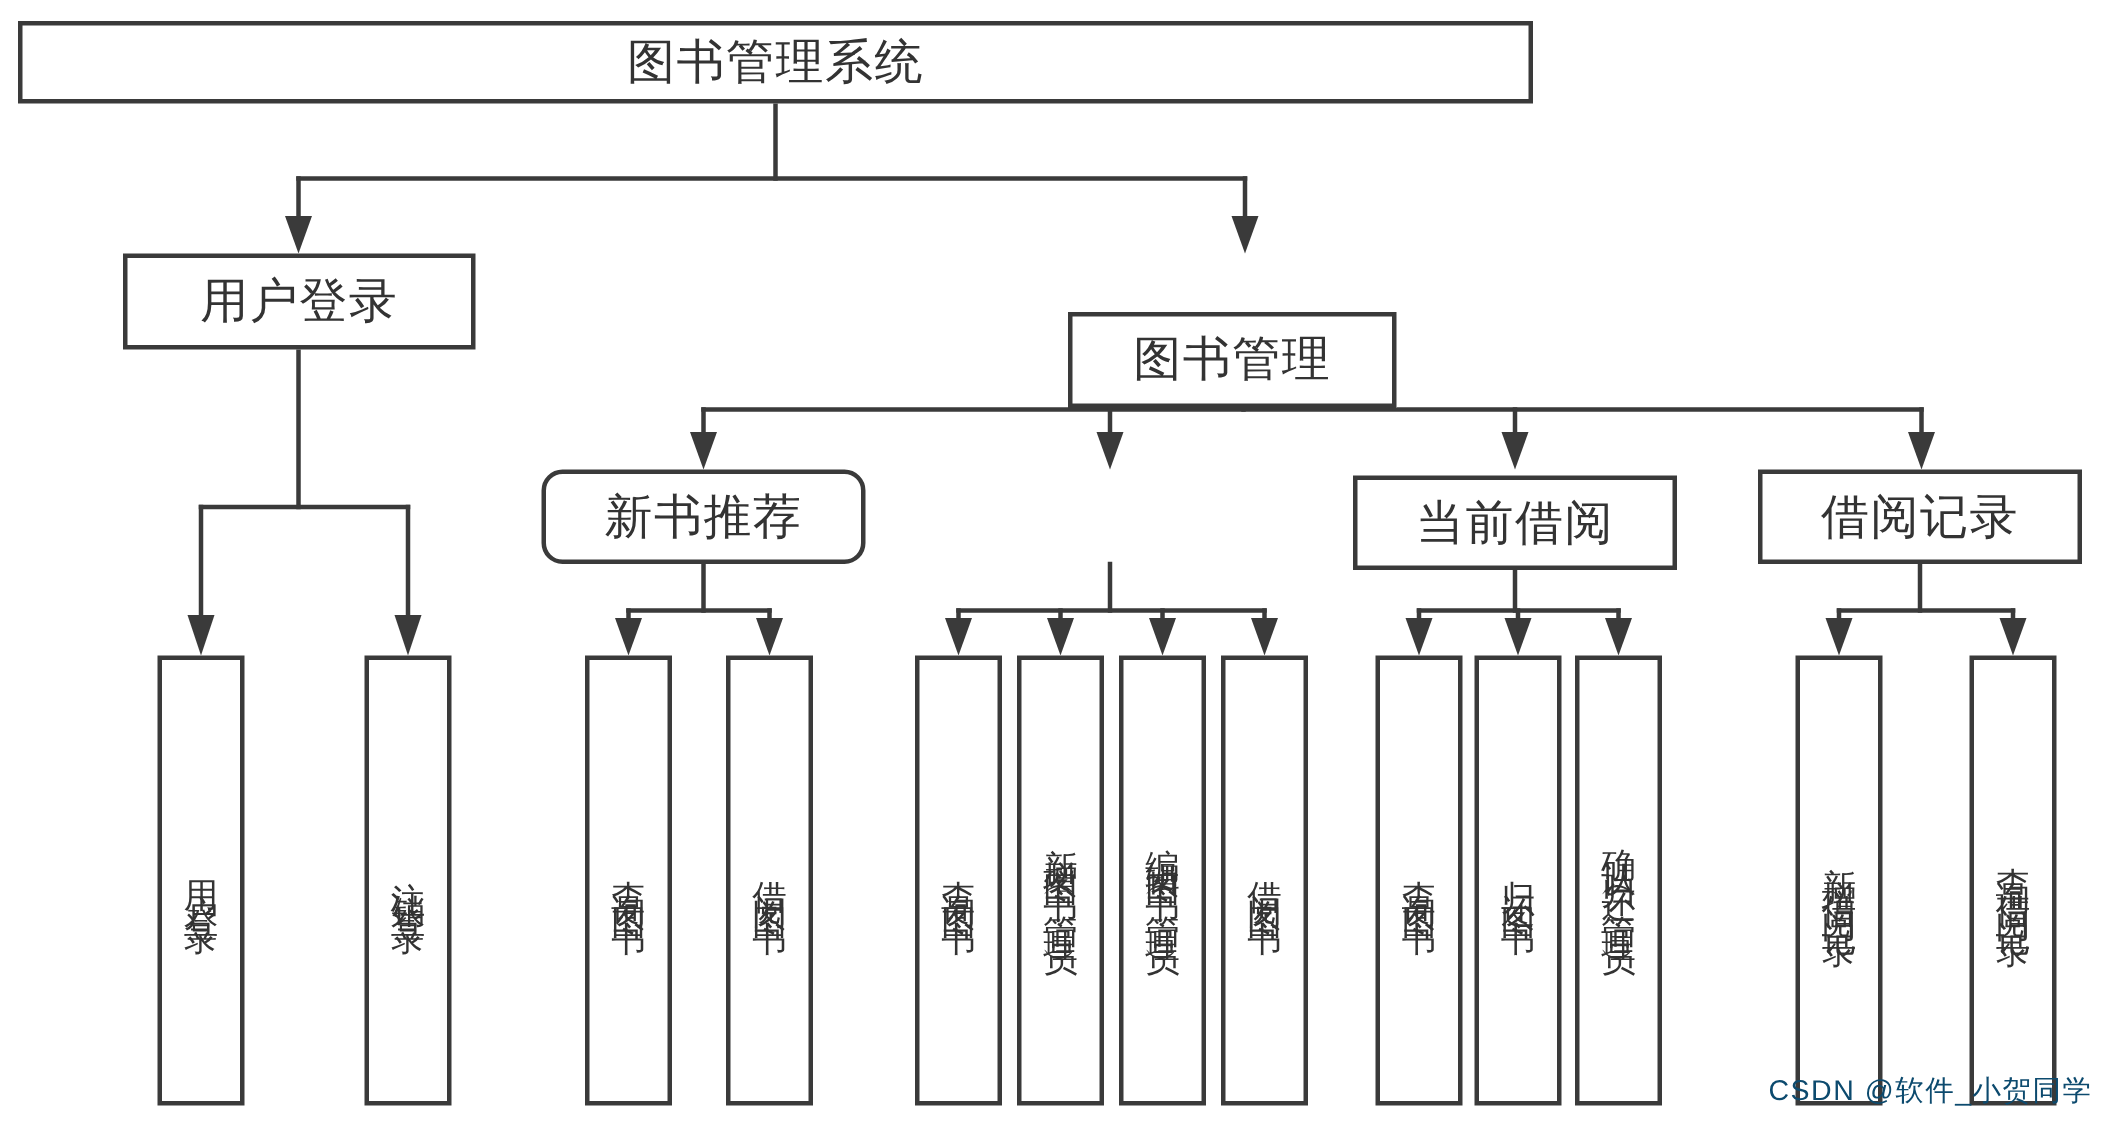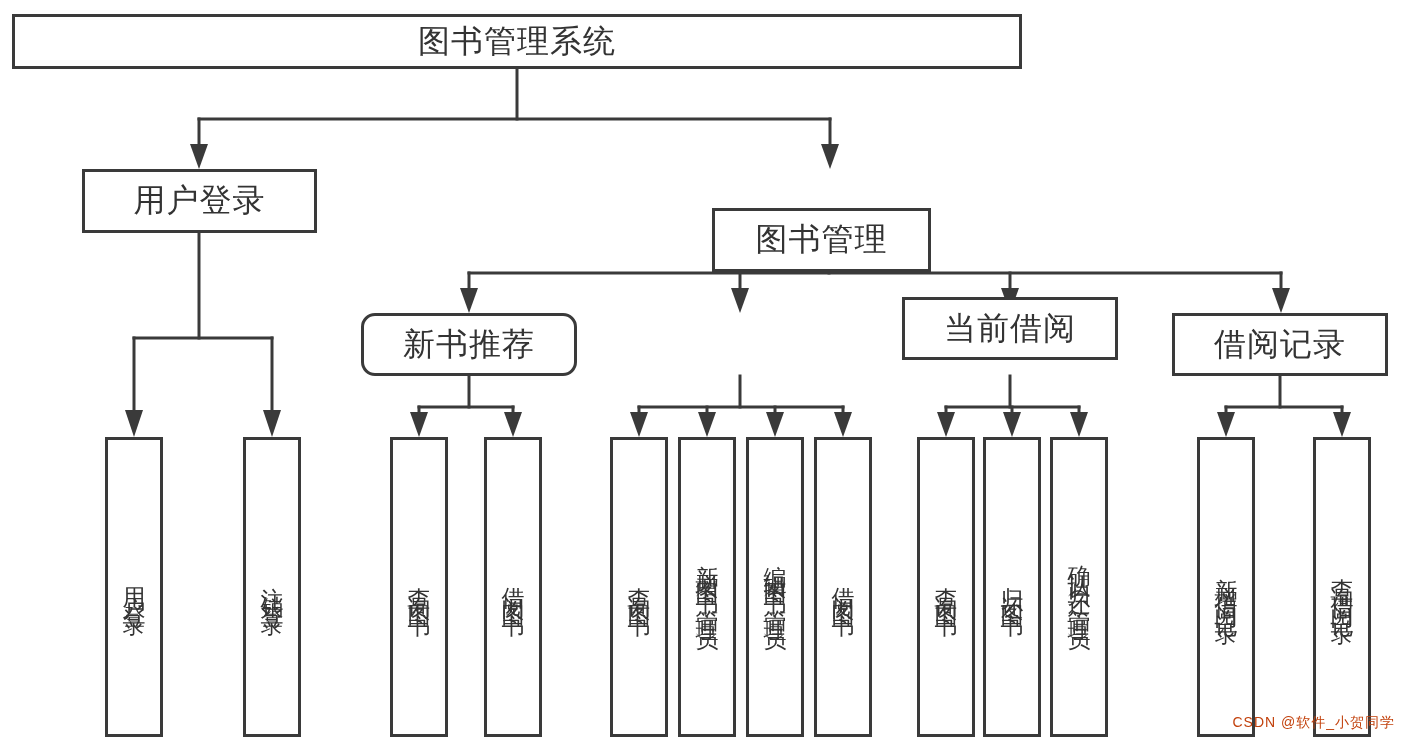--- a/index.html
+++ b/index.html
@@ -50,23 +50,23 @@
     font-size: 23px;
     letter-spacing: 9px;
     line-height: 1;
     white-space: nowrap;
   }
   #watermark {
     position: absolute;
     top: 714px;
     right: 10px;
     z-index: 2;
-    font-size: 14px;
+    font-size: 19px;
     letter-spacing: 1px;
-    color: #c2410c;
+    color: #0c4a6e;
     white-space: nowrap;
   }
 </style>
 </head>
 <body>
 
 <div id="canvas">
 
   <svg id="edges" viewBox="0 0 1405 747" xmlns="http://www.w3.org/2000/svg">
 
@@ -151,21 +151,21 @@
   <div class="hbox" style="left:82px; top:169px; width:235px; height:64px;">
     <span>用户登录</span>
   </div>
   <div class="hbox" style="left:712px; top:179px; width:219px; height:64px;margin-top:29px;">
     <span>图书管理</span>
   </div>
 
   <div class="hbox" style="left:361px; top:313px; width:216px; height:63px;border-radius:14px;">
     <span>新书推荐</span>
   </div>
-  <div class="hbox" style="left:902px; top:297px; width:216px; height:63px;">
+  <div class="hbox" style="left:902px; top:317px; width:216px; height:63px;">
     <span>当前借阅</span>
   </div>
   <div class="hbox" style="left:1172px; top:313px; width:216px; height:63px;">
     <span>借阅记录</span>
   </div>
 
   <div class="vbox" style="left:105px;">
     <span class="vtext">用户登录</span>
   </div>
   <div class="vbox" style="left:243px;">

